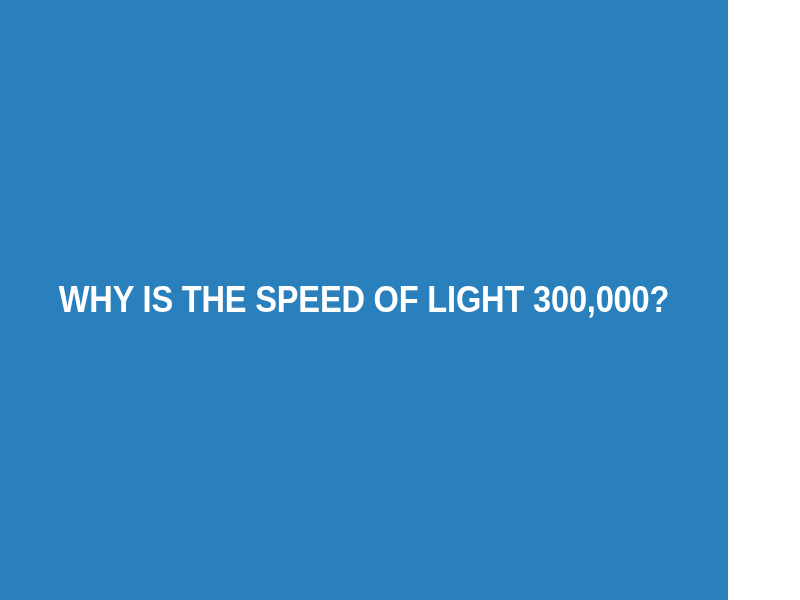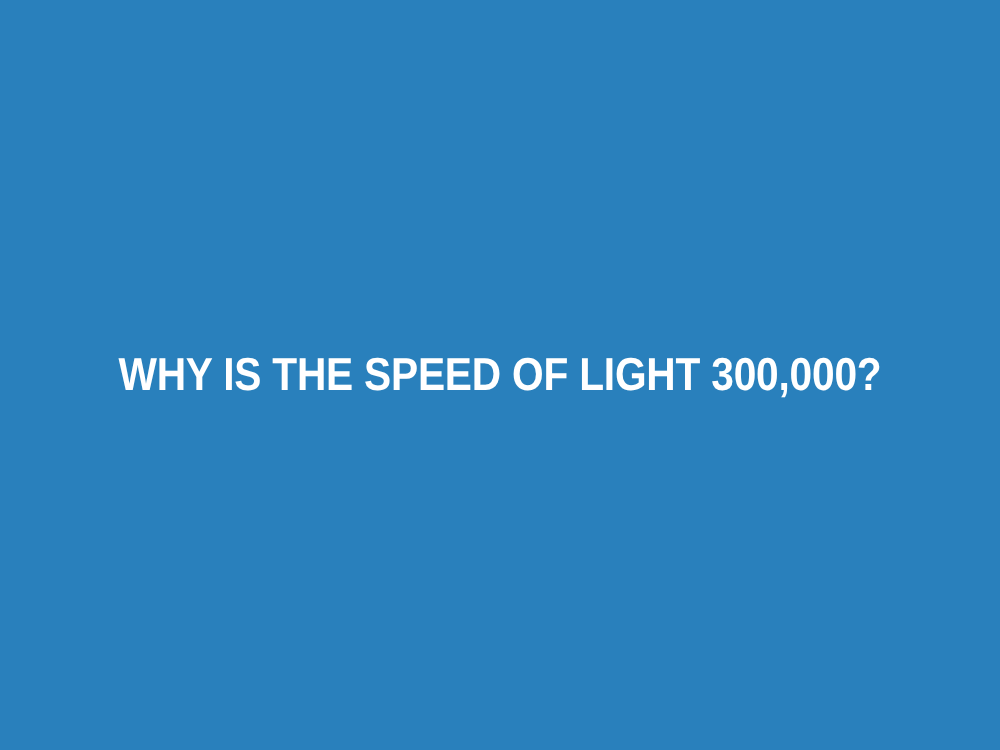--- a/index.html
+++ b/index.html
@@ -9,21 +9,21 @@
   }
   body {
     width: 800px;
     height: 600px;
     overflow: hidden;
     font-family: "Liberation Sans", sans-serif;
   }
 
   #title-card {
     position: relative;
-    width: 800px;
+    width: 728px;
     height: 600px;
     background: #2980bc;
     display: flex;
     align-items: center;
     justify-content: center;
     box-sizing: border-box;
   }
 
   #headline {
     display: block;

